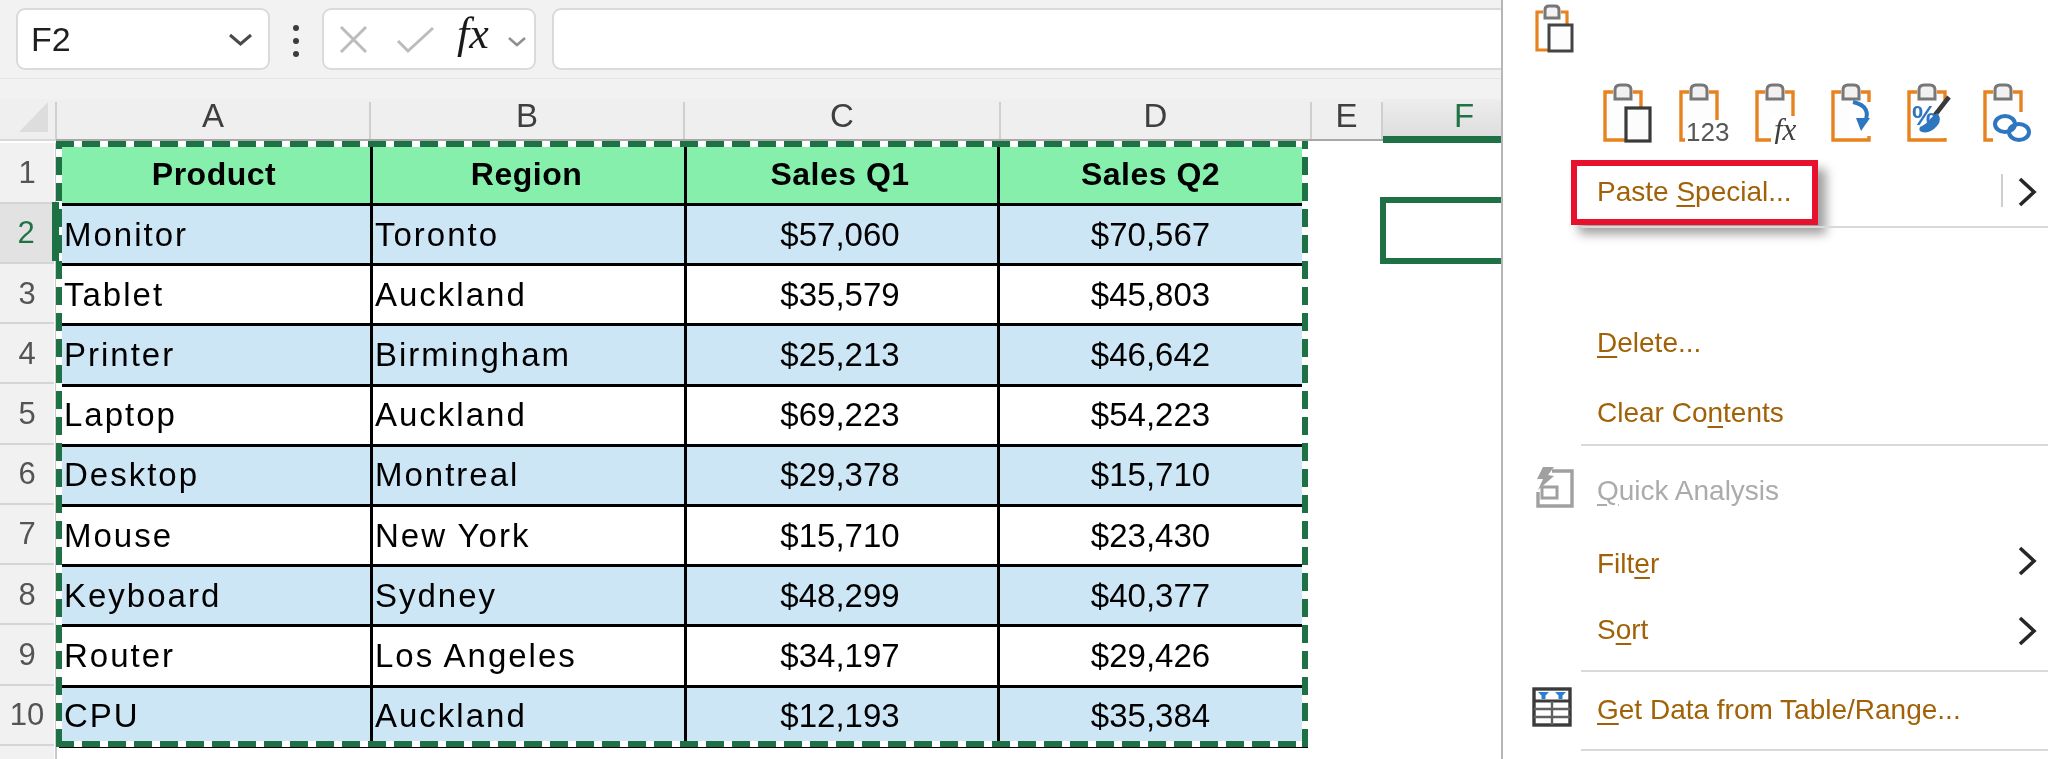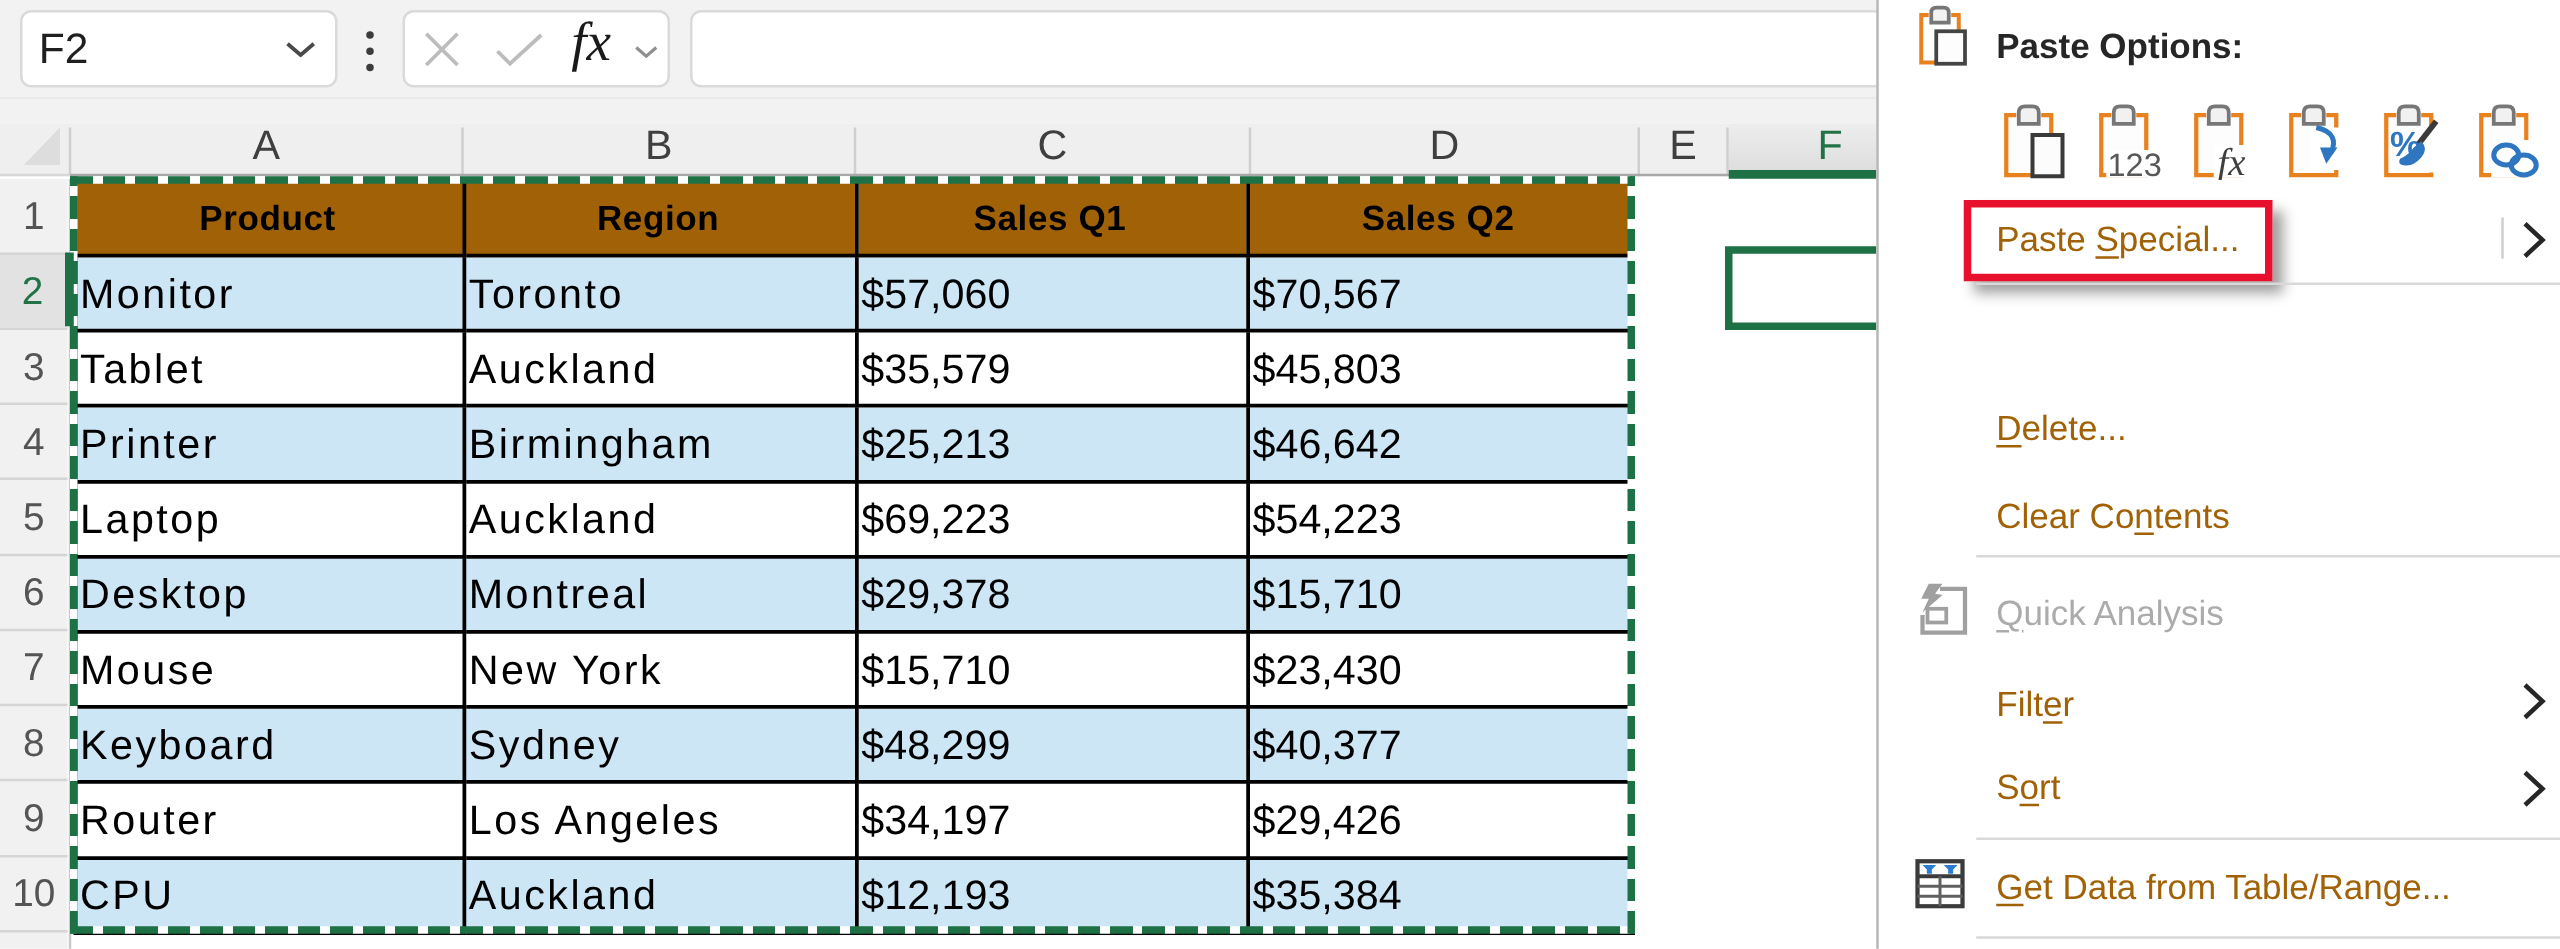--- a/index.html
+++ b/index.html
@@ -147,23 +147,23 @@
     <tr class="blue">
           <td>CPU</td>
           <td>Auckland</td>
           <td class="n">$12,193</td>
           <td class="n">$35,384</td>
         </tr>
   </tbody>
     </table>
   <style>
     #sheet td { border:3px solid #000; height:60.2px; padding:0 6px 0 2px; overflow:hidden; white-space:nowrap; letter-spacing:2px; }
-    #sheet tr.hd td { background:#a16207; font-weight:bold; font-size:28px; letter-spacing:0.5px; text-align:center; height:60px; }
+    #sheet tr.hd td { background:#86efac; font-weight:bold; font-size:32px; letter-spacing:0.5px; text-align:center; height:60px; }
     #sheet tr.blue td { background:#cde6f6;margin-left:28px; }
-    #sheet td.n { text-align:left; letter-spacing:0; }
+    #sheet td.n { text-align:center; letter-spacing:0; }
     .gn { position:absolute; left:0; width:54px; text-align:center; font-size:31px; line-height:40px; color:#545454; }
     .gl { position:absolute; left:0; width:54px; height:2px; background:#d5d5d5; }
   </style>
 
   <div class="abs" style="left:56px;top:141px;width:1252px;height:6px;background:repeating-linear-gradient(90deg,#1e7145 0 18px,#ffffff 18px 26px);"></div>
   <div class="abs" style="left:56px;top:741px;width:1252px;height:6px;background:repeating-linear-gradient(90deg,#1e7145 0 18px,#ffffff 18px 26px);"></div>
   <div class="abs" style="left:56px;top:141px;width:6px;height:606px;background:repeating-linear-gradient(0deg,#1e7145 0 18px,#ffffff 18px 26px);"></div>
   <div class="abs" style="left:1302px;top:141px;width:6px;height:606px;background:repeating-linear-gradient(0deg,#1e7145 0 18px,#ffffff 18px 26px);"></div>
 
   <div class="abs" style="left:52px;top:202px;width:7px;height:59px;background:#1e7145;"></div>
@@ -176,21 +176,20 @@
     .msep { position:absolute; left:1581px; width:467px; height:2px; background:#d9d9d9; }
     u { text-underline-offset:4px; }
     .mchev { position:absolute; left:2017px; }
   </style>
 
   <svg class="abs" style="left:1534px;top:4px;" width="44" height="52" viewBox="0 0 44 52">
     <path d="M27,8 L33,8 L33,46 L3,46 L3,8 L9,8" fill="none" stroke="#e8821e" stroke-width="3.2"></path>
     <path d="M11,14 L11,6 Q11,2 15,2 L21,2 Q25,2 25,6 L25,14 Z" fill="#f2f2f2" stroke="#777" stroke-width="3"></path>
     <rect x="15" y="21" width="23" height="26" fill="#fdfdfd" stroke="#444" stroke-width="3"></rect>
   </svg>
-  <div class="mi" style="top:21px;font-weight:bold;color:#262626;">Paste Options:</div>
 
   <svg class="abs" style="left:1599px;top:82px;" width="54" height="62" viewBox="0 0 54 62">
     <path d="M34,10 L42,10 L42,58 L6,58 L6,10 L14,10" fill="#fdfdfd" stroke="#e8821e" stroke-width="3.4"></path>
     <path d="M16,17 L16,8 Q16,3 21,3 L27,3 Q32,3 32,8 L32,17 Z" fill="#f1f1f1" stroke="#777" stroke-width="3"></path>
     <rect x="27" y="26" width="24" height="33" fill="#fcfcfc" stroke="#3a3a3a" stroke-width="3.2"></rect>
   </svg>
   <svg class="abs" style="left:1675px;top:82px;" width="54" height="62" viewBox="0 0 54 62">
     <path d="M34,10 L42,10 L42,58 L6,58 L6,10 L14,10" fill="#fdfdfd" stroke="#e8821e" stroke-width="3.4"></path>
     <path d="M16,17 L16,8 Q16,3 21,3 L27,3 Q32,3 32,8 L32,17 Z" fill="#f1f1f1" stroke="#777" stroke-width="3"></path>
     <rect x="10" y="38" width="38" height="22" fill="#ffffff"></rect>

